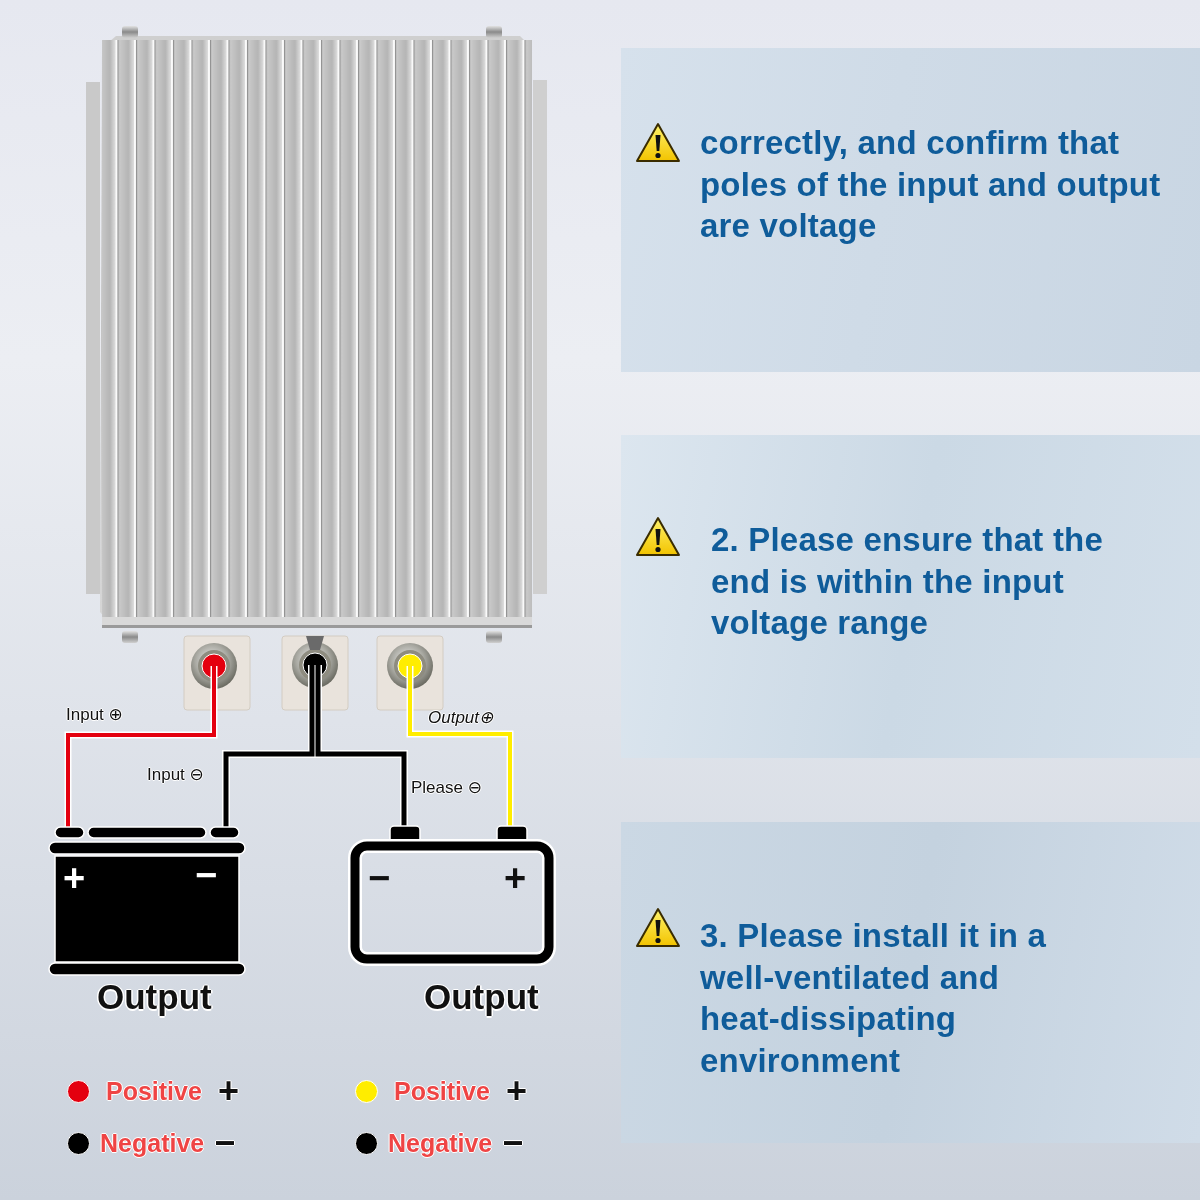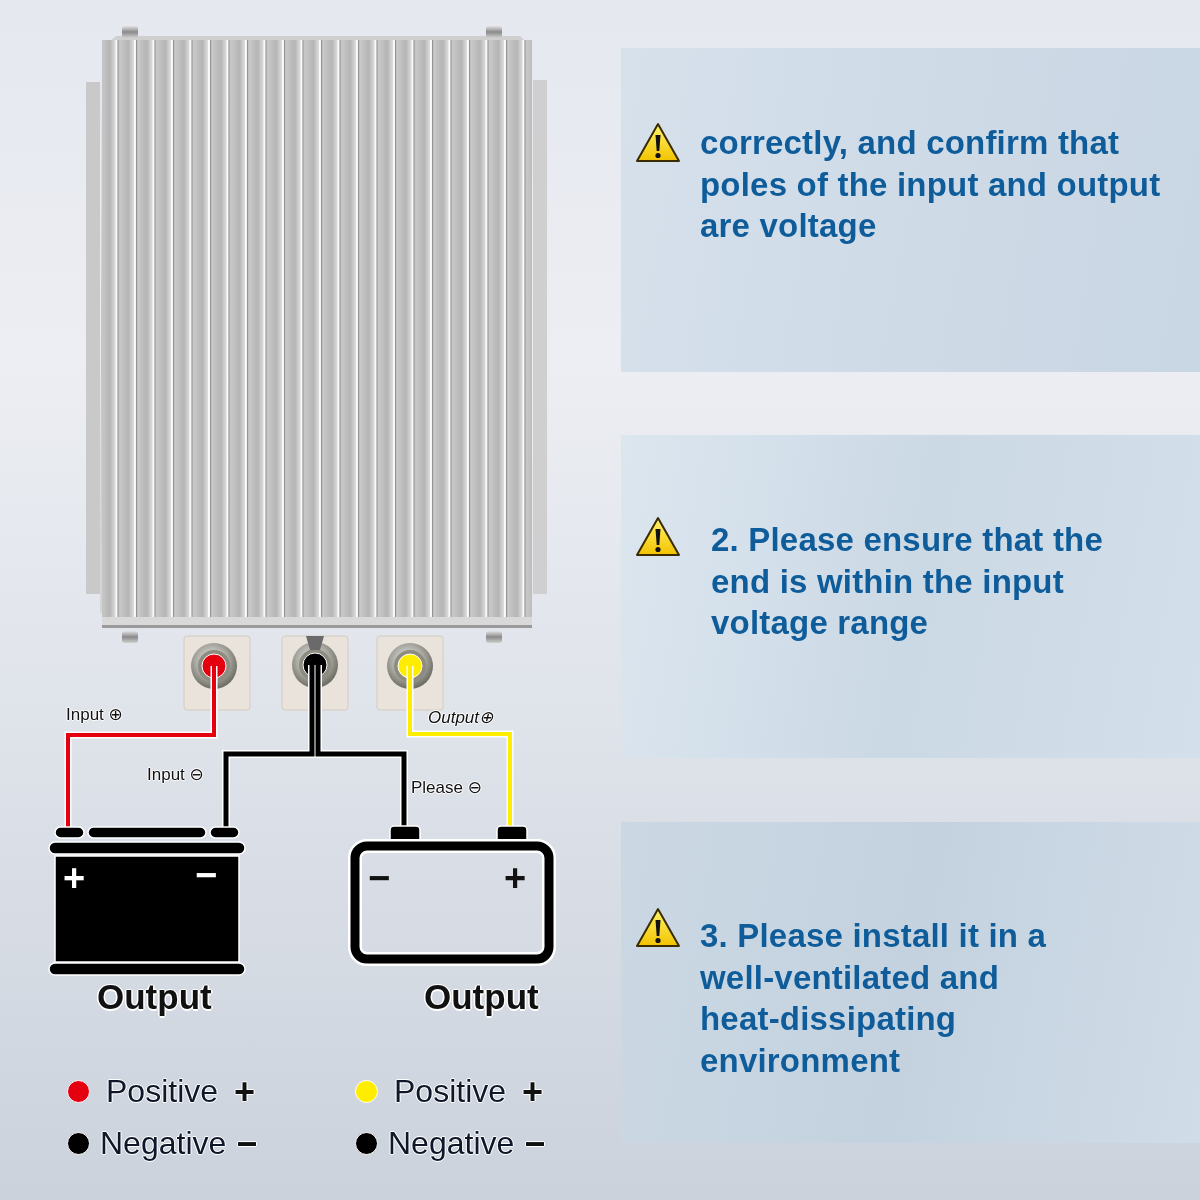--- a/index.html
+++ b/index.html
@@ -39,21 +39,21 @@
     position: absolute; font-size: 17px; color: #111; white-space: nowrap;
     text-shadow: -1px 0 #fff, 1px 0 #fff, 0 -1px #fff, 0 1px #fff;
   }
   .big-label {
     position: absolute; font-size: 35px; font-weight: bold; color: #111; white-space: nowrap;
     text-shadow: -1.5px 0 #fff, 1.5px 0 #fff, 0 -1.5px #fff, 0 1.5px #fff;
   }
   .legend-row { position: absolute; display: flex; align-items: center; white-space: nowrap; }
   .legend-dot { width: 23px; height: 23px; border-radius: 50%; border: 1px solid #fff; box-sizing: border-box; }
   .legend-text {
-    font-size: 32px; font-weight: normal; color: #0f172a;
+    font-size: 25px; font-weight: bold; color: #ef4444;
     text-shadow: -1px 0 #fff, 1px 0 #fff, 0 -1px #fff, 0 1px #fff;
   }
   .legend-sign {
     font-size: 36px; font-weight: bold; color: #111; line-height: 1;
     text-shadow: -1px 0 #fff, 1px 0 #fff, 0 -1px #fff, 0 1px #fff;
   }
 </style>
 </head>
 <body>
 

